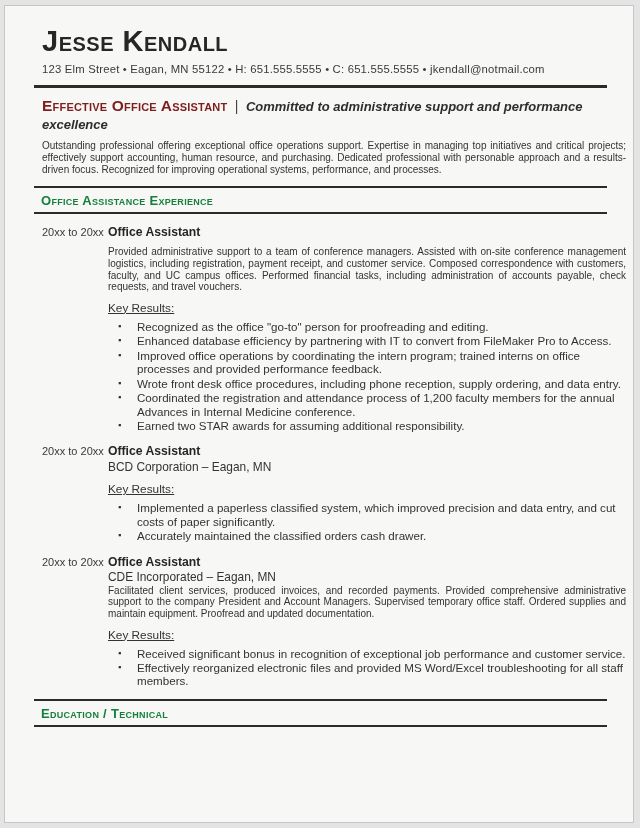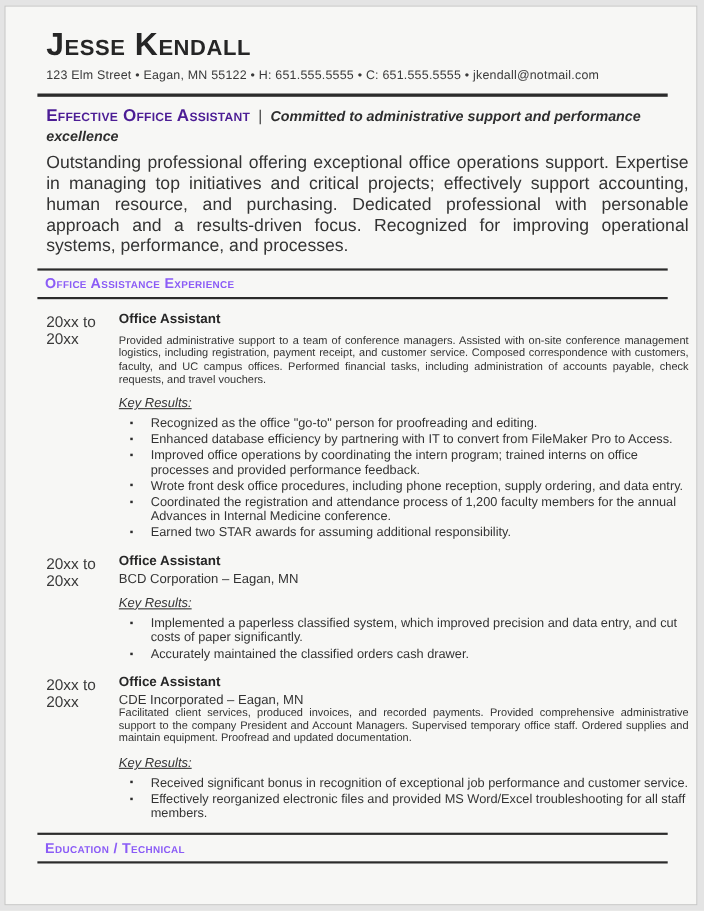--- a/index.html
+++ b/index.html
@@ -36,55 +36,55 @@
   }
   .rule-thick {
     margin:10px 0 0 -4px; width:573px;
     border-top:3px solid #2b2b2b;
     height:0;
   }
   
   .headline { margin:9px 0 0 4px; }
   .hl-title {
     font-size:15.5px; font-weight:bold;
-    font-variant:small-caps; color:#4c1d95;
+    font-variant:small-caps; color:#7f1d1d;
     letter-spacing:0.2px;
   }
   .hl-sep { font-size:14px; color:#444; margin:0 3px; font-weight:normal; }
   .hl-tag { font-size:13px; font-weight:bold; font-style:italic; color:#2e2e2e; }
   
   .summary {
     margin:7px 0 0 4px; width:584px;
-    font-size:16px; line-height:1.17;
+    font-size:10px; line-height:1.17;
     color:#333;
   }
   .justify { text-align:justify; }
   
   .section-bar {
     margin:10px 0 0 -4px; width:573px;
     border-top:2.5px solid #2b2b2b;
     border-bottom:2px solid #2b2b2b;
     padding:3px 0 3px 7px;
     box-sizing:border-box;
   }
   .section-title {
     font-size:13px; font-weight:bold;
-    font-variant:small-caps; color:#8b5cf6;
+    font-variant:small-caps; color:#15803d;
     letter-spacing:0.3px;
   }
   
   .job { display:grid; grid-template-columns:66px 1fr; margin:11px 0 0 4px; width:584px; }
-  .dates { font-size:14px; color:#3a3a3a; padding-top:1px; }
+  .dates { font-size:11px; color:#3a3a3a; padding-top:1px; }
   .job-title { font-size:12.2px; font-weight:bold; color:#262626; line-height:1.2; }
   .company { font-size:11.9px; color:#333; line-height:1.2; margin-top:1px; }
   .desc { margin:0; font-size:10px; line-height:1.17; color:#333; }
   .desc.gap { margin-top:7px; }
   .key-results {
     margin:8px 0 5px 0;
-    font-size:11.8px; font-style:italic;
+    font-size:11.8px; 
     text-decoration:underline; color:#333;
   }
   ul.bullets { list-style:none; margin:0; padding:0; }
   ul.bullets li {
     position:relative;
     padding-left:29px;
     font-size:11.6px; line-height:1.16;
     color:#333; margin-bottom:1px;
   }
   .bmark {

